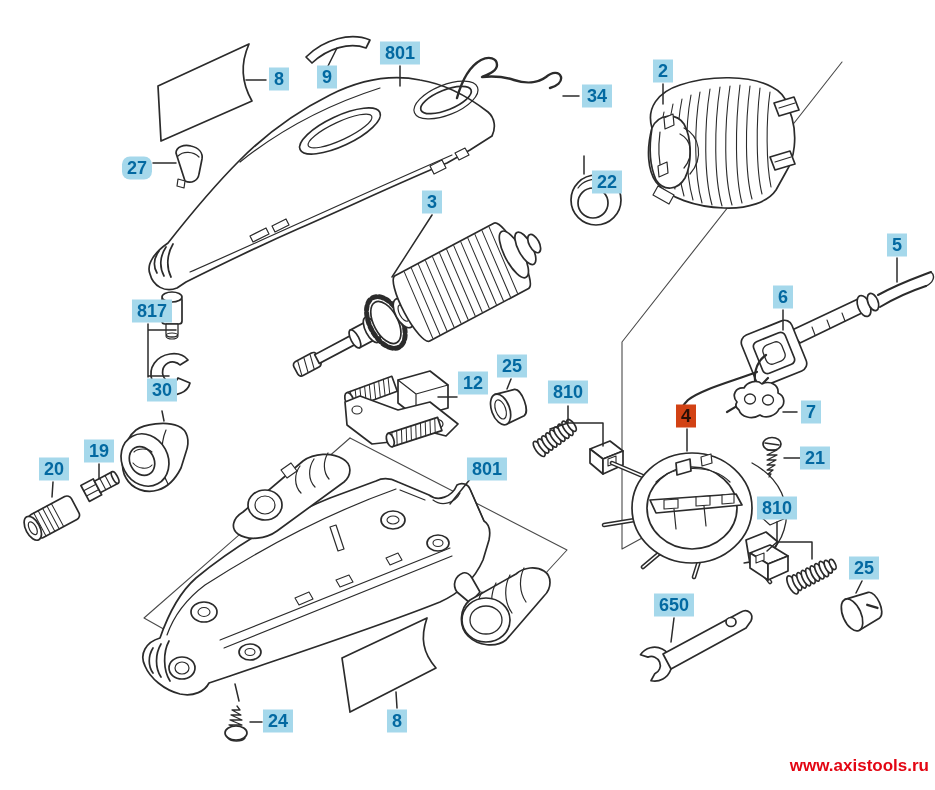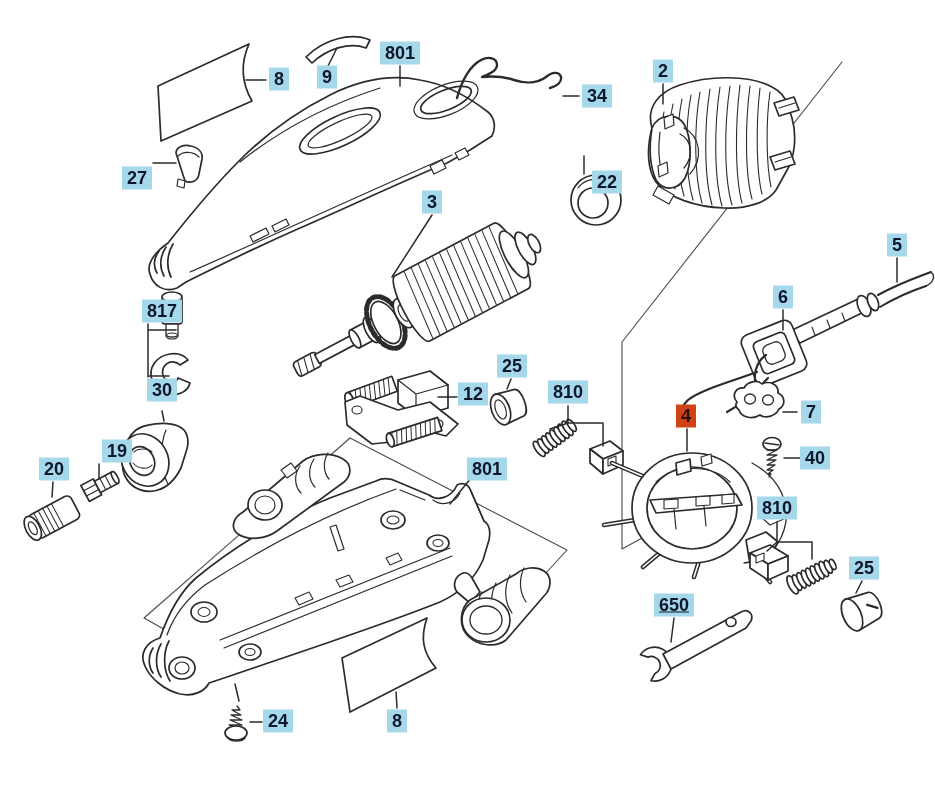--- a/index.html
+++ b/index.html
@@ -1,20 +1,20 @@
 <!DOCTYPE html>
 <html><head>
 <meta charset="utf-8">
 <style>
   html,body{margin:0;padding:0;background:#e9e9e9;}
   #stage{position:relative;width:935px;height:790px;background:#ffffff;overflow:hidden;
          font-family:"Liberation Sans",sans-serif;}
   #art{position:absolute;left:0;top:0;z-index:1;}
   .chip{position:absolute;z-index:2;transform:translate(-50%,-50%);
-        background:#a5d8eb;color:#0f172a;
+        background:#a5d8eb;color:#0369a1;
         font:bold 18px/21px "Liberation Sans",sans-serif;
         padding:1px 5px;white-space:nowrap;}
   .chip.hl{background:#d24214;color:#2a1006;}
   #watermark{position:absolute;z-index:2;right:6px;top:755px;
              font:bold 17px/22px "Liberation Sans",sans-serif;color:#e30613;}
 </style>
 </head>
 <body>
 
 <div id="stage">
@@ -359,37 +359,38 @@
   </g>
  </g>
 </svg>
 
 <div id="labels">
       <div class="chip" style="left: 279px; top: 79px;">8</div>
       <div class="chip" style="left: 327px; top: 77px;">9</div>
       <div class="chip" style="left: 400px; top: 53px;">801</div>
       <div class="chip" style="left: 597px; top: 96px;">34</div>
       <div class="chip" style="left: 663px; top: 71px;">2</div>
-      <div class="chip" style="left: 137px; top: 178px;">27</div>
+      <div class="chip" style="left: 137px; top: 168px; border-radius: 8px;">27</div>
       <div class="chip" style="left: 607px; top: 143px; margin-top: 39px;">22</div>
       <div class="chip" style="left: 432px; top: 202px;">3</div>
       <div class="chip" style="left: 897px; top: 245px;">5</div>
       <div class="chip" style="left: 783px; top: 297px;">6</div>
-      <div class="chip" style="left: 162px; top: 311px;">817</div>
+      <div class="chip" style="left: 152px; top: 311px;">817</div>
       <div class="chip" style="left: 512px; top: 366px;">25</div>
       <div class="chip" style="left: 568px; top: 392px;">810</div>
-      <div class="chip" style="left: 473px; top: 394px;">12</div>
+      <div class="chip" style="left: 473px; top: 383px;">12</div>
       <div class="chip hl" style="left: 686px; top: 416px;">4</div>
       <div class="chip" style="left: 811px; top: 412px;">7</div>
-      <div class="chip" style="left: 815px; top: 458px;">40</div>
+      <div class="chip" style="left: 815px; top: 458px;">21</div>
       <div class="chip" style="left: 162px; top: 390px;">30</div>
-      <div class="chip" style="left: 117px; top: 451px;">19</div>
+      <div class="chip" style="left: 99px; top: 451px;">19</div>
       <div class="chip" style="left: 54px; top: 469px;">20</div>
       <div class="chip" style="left: 487px; top: 469px;">801</div>
       <div class="chip" style="left: 777px; top: 508px;">810</div>
       <div class="chip" style="left: 864px; top: 568px;">25</div>
-      <div class="chip" style="left: 674px; top: 605px; text-decoration: underline;">650</div>
+      <div class="chip" style="left: 674px; top: 605px;">650</div>
       <div class="chip" style="left: 278px; top: 721px;">24</div>
       <div class="chip" style="left: 397px; top: 721px;">8</div>
     </div>
 
+<div id="watermark" style="color: rgb(227, 6, 19);">www.axistools.ru</div>
 
 </div>
 
 </body></html>

